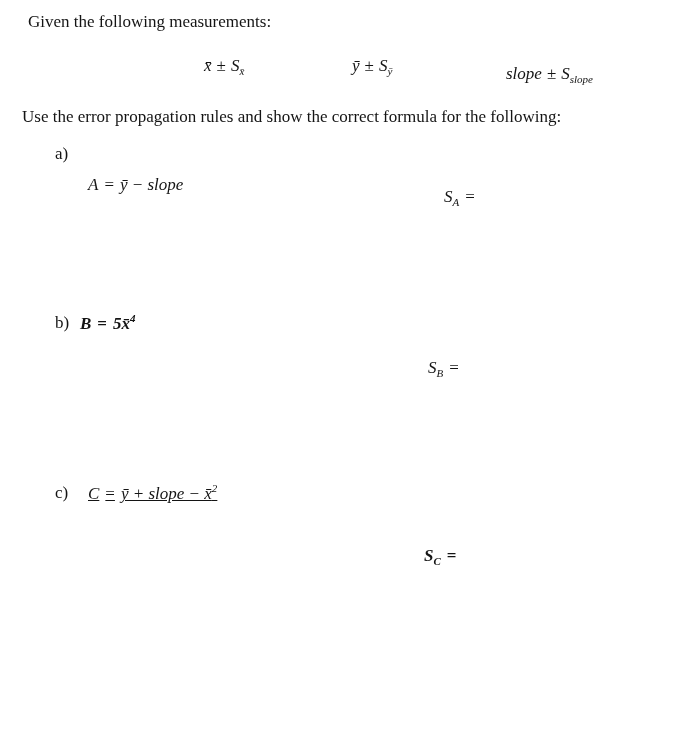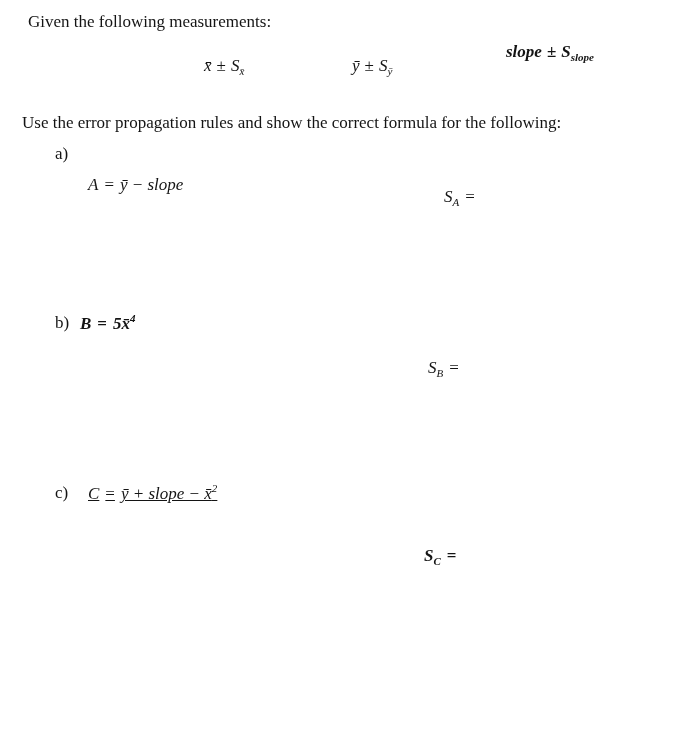--- a/index.html
+++ b/index.html
@@ -40,22 +40,22 @@
   .frac .num {
     border-bottom: 1px solid #141414;
     padding: 0 4px 1px 4px;
   }
   .frac .den { padding-top: 1px; }
 
   
   .intro        { left: 28px;  top: 12px; }
   .meas-x       { left: 204px; top: 56px; }
   .meas-y       { left: 352px; top: 56px; }
-  .meas-slope   { left: 506px; top: 42px; font-weight: bold; }
-  .instruction  { left: 22px;  top: 113px; }
+  .meas-slope   { left: 506px; top: 64px; }
+  .instruction  { left: 22px;  top: 107px; }
 
   .label-a   { left: 55px;  top: 144px; }
   .formula-a { left: 88px;  top: 143px; margin-top: 32px; }
   .sa        { left: 444px; top: 187px; }
 
   .label-b   { left: 55px;  top: 313px; }
   .formula-b { left: 80px;  top: 312px; font-weight: bold; }
   .sb        { left: 428px; top: 358px; }
 
   .label-c   { left: 55px;  top: 483px; }

